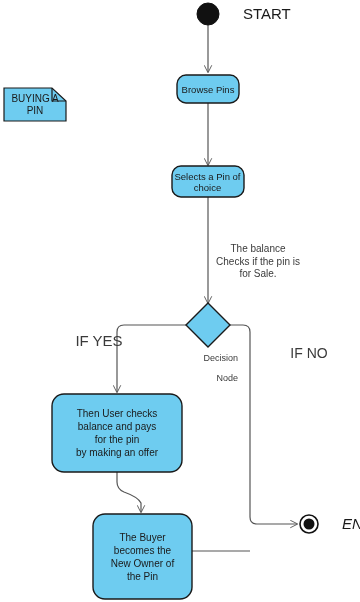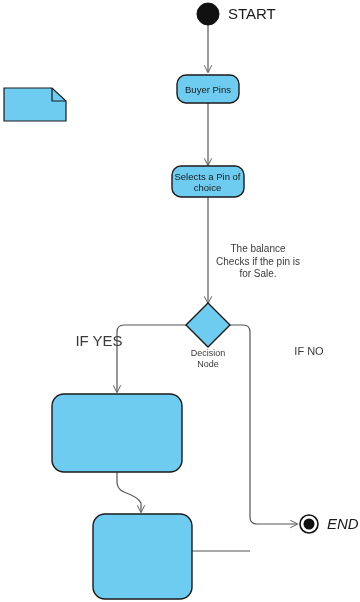--- a/index.html
+++ b/index.html
@@ -37,20 +37,21 @@
   .lbl {
     position: absolute;
     color: #3a3a3a;
     text-align: center;
     white-space: pre-line;
   }
   .terminal-lbl {
     position: absolute;
     color: #1a1a1a;
     font-size: 15px;
+    margin-left: 15px;
   }
 </style>
 </head>
 <body>
 
 <div id="canvas">
 
   <svg class="layer" viewBox="0 0 360 602" xmlns="http://www.w3.org/2000/svg">
     <defs>
       <marker id="arrow" viewBox="0 0 12 12" refX="10" refY="6" markerWidth="9" markerHeight="9" orient="auto-start-reverse" markerUnits="userSpaceOnUse">
@@ -118,36 +119,49 @@
     <g>
       <circle cx="309" cy="524" r="9" fill="#ffffff" stroke="#111111" stroke-width="1.6"></circle>
       <circle cx="309" cy="524" r="5.5" fill="#111111" stroke="none"></circle>
     </g>
   </svg>
 
   <div class="terminal-lbl" style="left:228px; top:5px;">START</div>
 
   <div class="terminal-lbl" style="left:327px; top:515px;font-style:italic;">END</div>
 
+  <div class="node-text" style="left:4px; top:88px; width:62px; height:33px;
+       font-size:10px; line-height:12px;">BUYING A
+PIN</div>
 
   <div class="node-text" style="left:177px; top:75px; width:62px; height:28px;
-       font-size:9.5px; line-height:11px;">Buyer Pins</div>
+       font-size:9.5px; line-height:11px;">Browse Pins</div>
 
   <div class="node-text" style="left:172px; top:166px; width:71px; height:31px;
        font-size:9.5px; line-height:11px;">Selects a Pin of
 choice</div>
 
   <div class="lbl" style="left:198px; top:243px; width:120px;
        font-size:10px; line-height:12.5px;">The balance
 Checks if the pin is
 for Sale.</div>
 
   <div class="lbl" style="left:178px; top:348px; width:60px;
-       font-size:9px; line-height:11px;">Decision
+       font-size:9px; line-height:20px;text-align:right;">Decision
 Node</div>
 
   <div class="lbl" style="left:74px; top:332px; width:50px; font-size:15px;">IF YES</div>
 
-  <div class="lbl" style="left:284px; top:345px; width:50px; font-size:11px;">IF NO</div>
+  <div class="lbl" style="left:284px; top:345px; width:50px; font-size:14px;">IF NO</div>
 
+  <div class="node-text" style="left:52px; top:394px; width:130px; height:78px;
+       font-size:10px; line-height:13px;">Then User checks
+balance and pays
+for the pin
+by making an offer</div>
 
+  <div class="node-text" style="left:93px; top:514px; width:99px; height:85px;
+       font-size:10px; line-height:13px;">The Buyer
+becomes the
+New Owner of
+the Pin</div>
 
 </div>
 
 </body></html>

